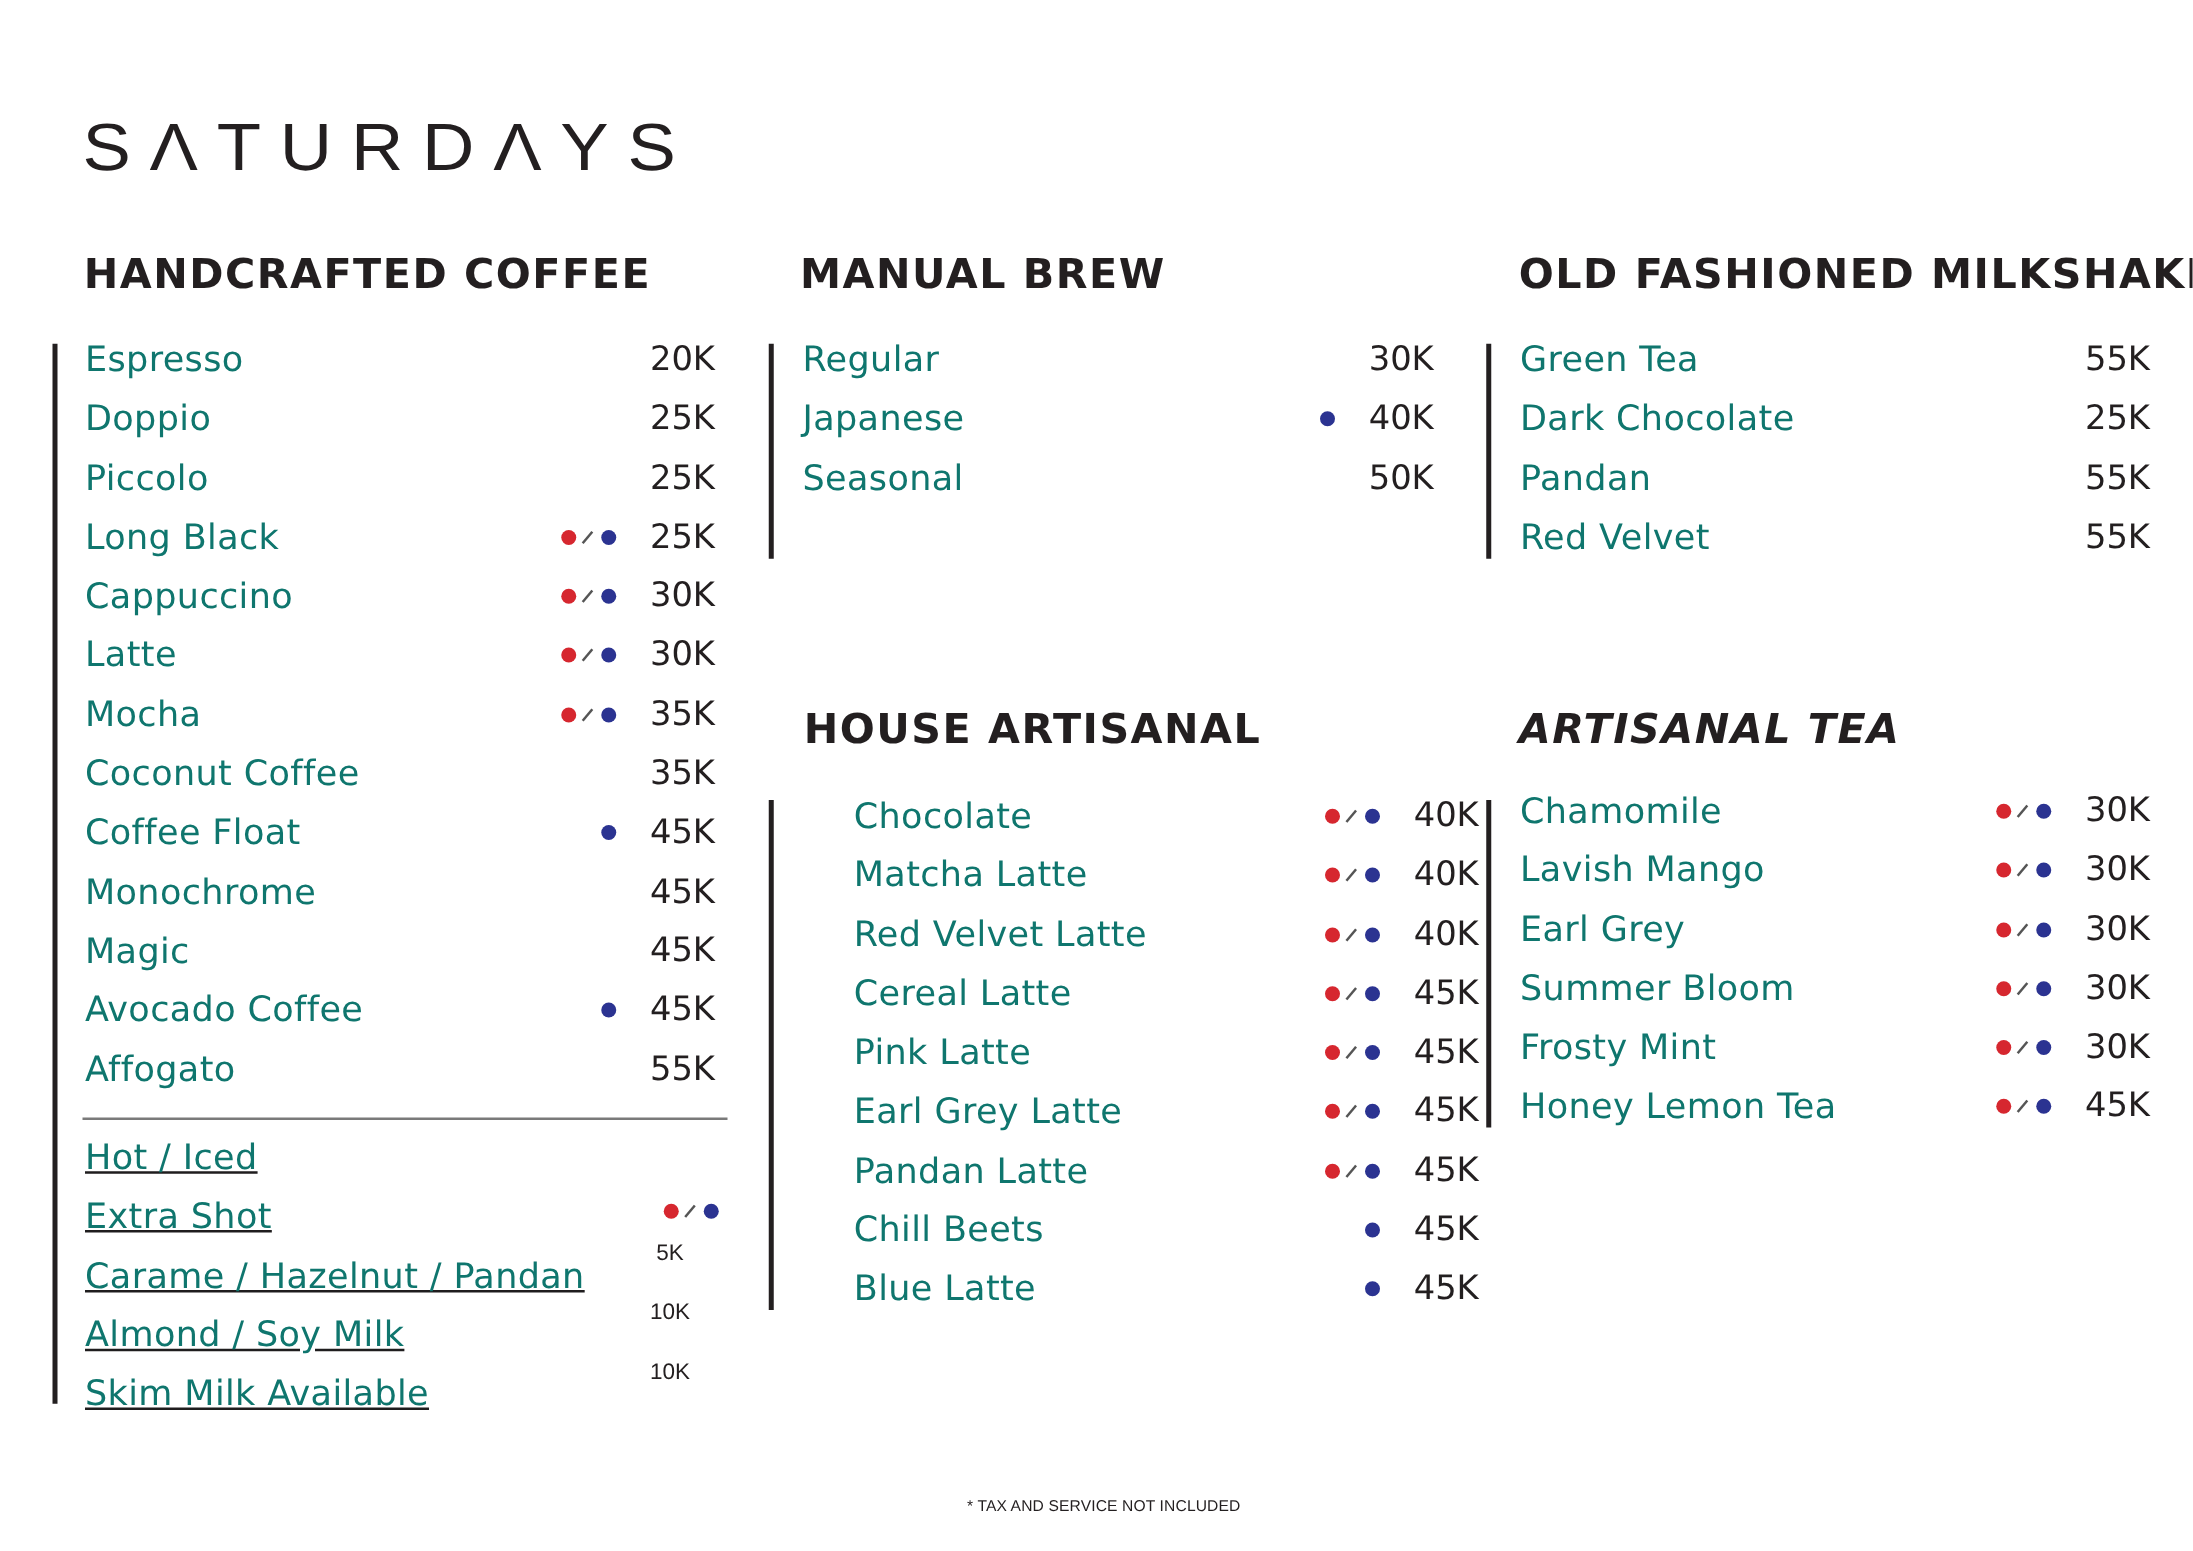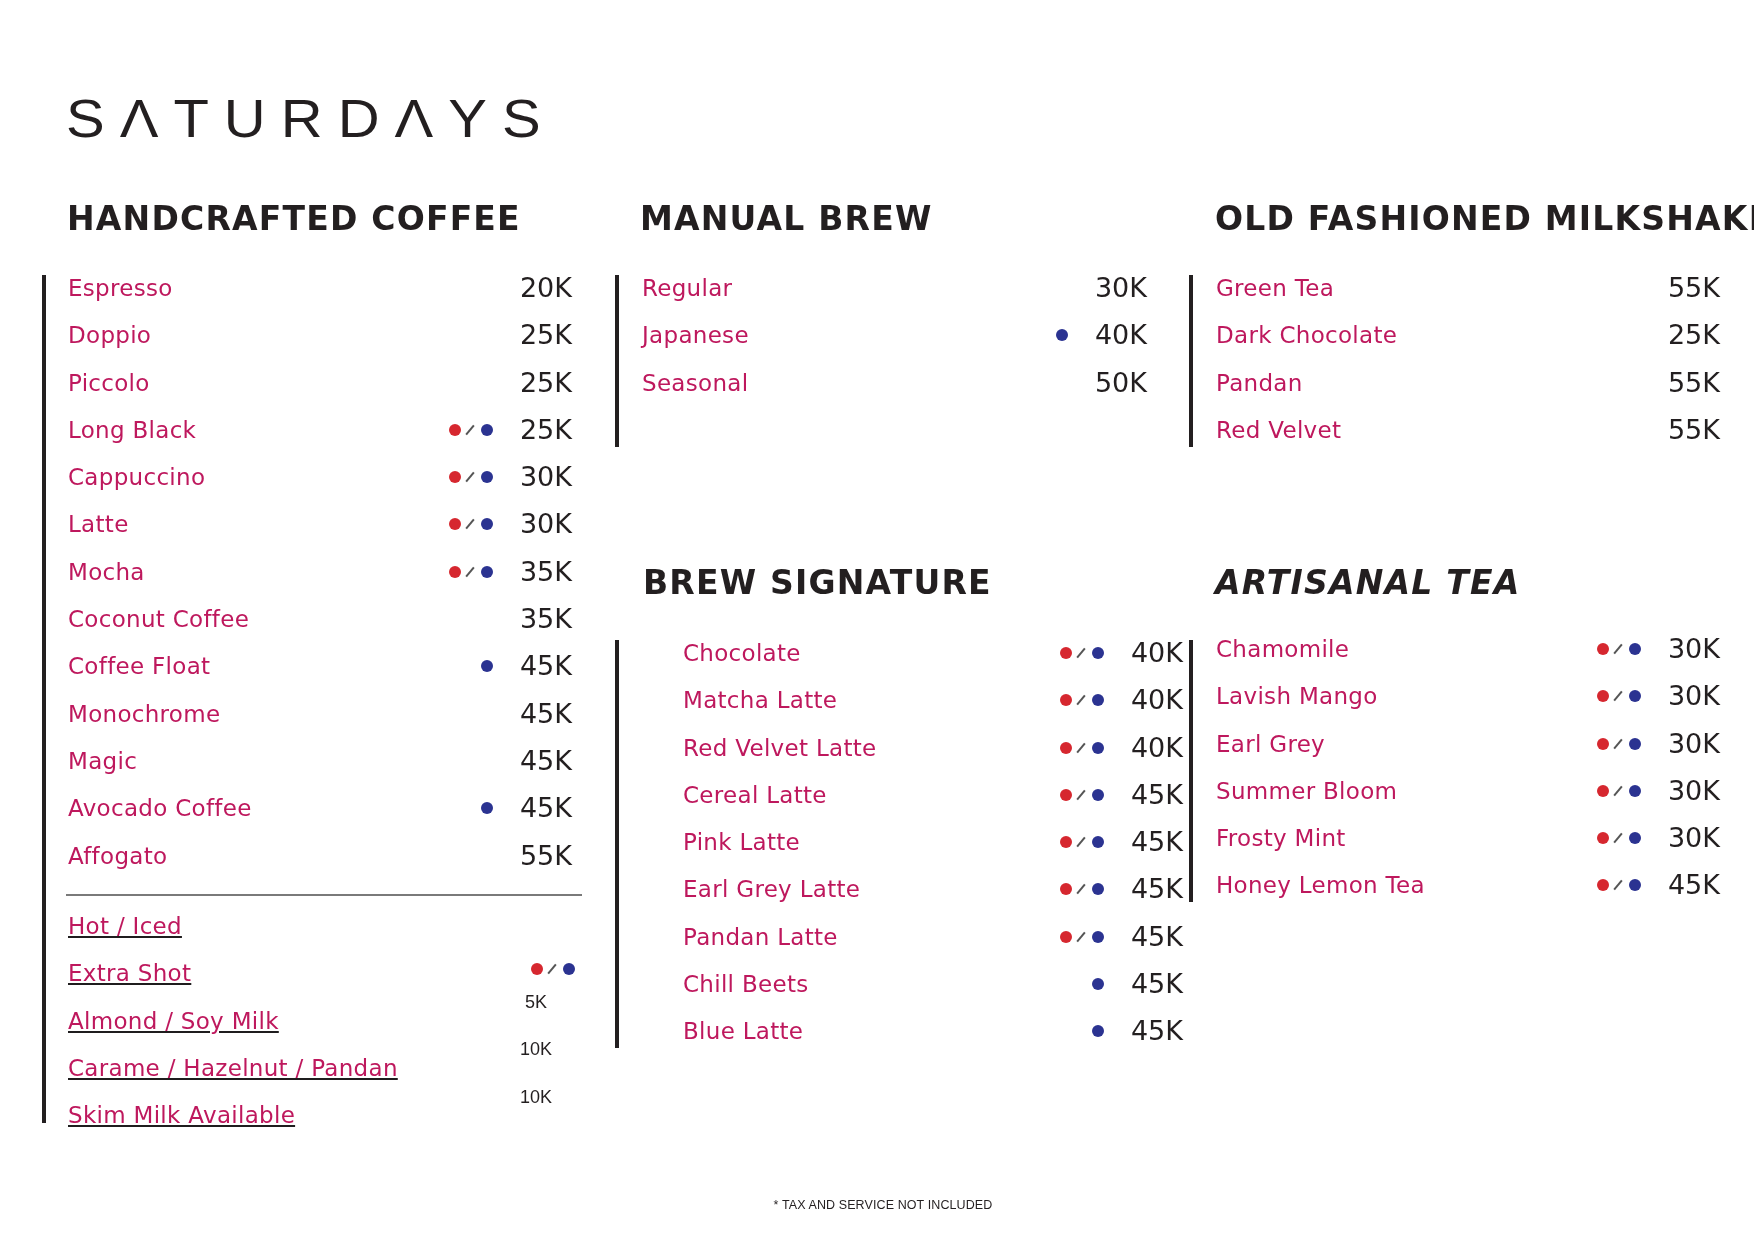--- a/index.html
+++ b/index.html
@@ -20,21 +20,21 @@
     font-family: "DejaVu Sans", sans-serif;
     font-weight: bold; font-size: 33px; letter-spacing: 1.2px;
     line-height: 40px; color: #231f20; white-space: nowrap;
   }
   .bar { position: absolute; width: 4px; background: #231f20; }
   .list { position: absolute; }
   .row { position: relative; height: 47.3px; white-space: nowrap; }
   .name {
     position: absolute; left: 0; top: 0;
     font-family: "DejaVu Sans", sans-serif;
-    font-size: 23px; line-height: 40px; color: #be185d;
+    font-size: 28px; line-height: 40px; color: #0f766e;
     letter-spacing: 0.3px;
   }
   .price {
     position: absolute; right: 0; top: 2px;
     font-family: "DejaVu Sans", sans-serif;
     font-size: 27px; line-height: 36px; color: #231f20;
     text-align: right;
   }
   .temp { position: absolute; top: 13px; height: 14px; width: 44px; }
   .temp .dot {
@@ -147,22 +147,22 @@
       <span class="name">Affogato</span>
       <span class="price">55K</span>
     </div>
   </div>
 
 <div class="sep" style="left:66px; top:894px; width:516px;"></div>
 
 <div class="extras" style="left:68px; top:906px;">
   <span class="name">Hot / Iced</span>
   <span class="name">Extra Shot</span>
+  <span class="name">Carame / Hazelnut / Pandan</span>
   <span class="name">Almond / Soy Milk</span>
-  <span class="name">Carame / Hazelnut / Pandan</span>
   <span class="name">Skim Milk Available</span>
 </div>
 <div class="temp" style="left:531px; top:962px;">
   <span class="dot hot"></span>
   <span class="slash"></span>
   <span class="dot cold"></span>
 </div>
 <div class="extras-prices" style="left:500px; width:72px; top:979px;">
   <span class="p">5K</span>
   <span class="p">10K</span>
@@ -182,21 +182,21 @@
         <span class="dot cold"></span>
       </span>
       <span class="price">40K</span>
     </div>
     <div class="row">
       <span class="name">Seasonal</span>
       <span class="price">50K</span>
     </div>
   </div>
 
-<div class="heading" style="left:643px; top:563px;">BREW SIGNATURE</div>
+<div class="heading" style="left:643px; top:563px;">HOUSE ARTISANAL</div>
 <div class="bar" style="left:615px; top:640px; height:408px;"></div>
 <div class="list" style="left:647px; top:633px; width:500px;margin-left:36px;">
     <div class="row">
       <span class="name">Chocolate</span>
       <span class="temp" style="right: 79px;">
         <span class="dot hot"></span>
         <span class="slash"></span>
         <span class="dot cold"></span>
       </span>
       <span class="price">40K</span>

